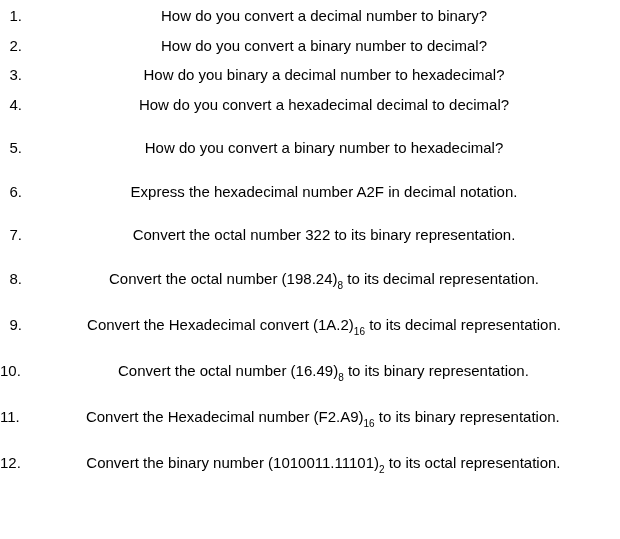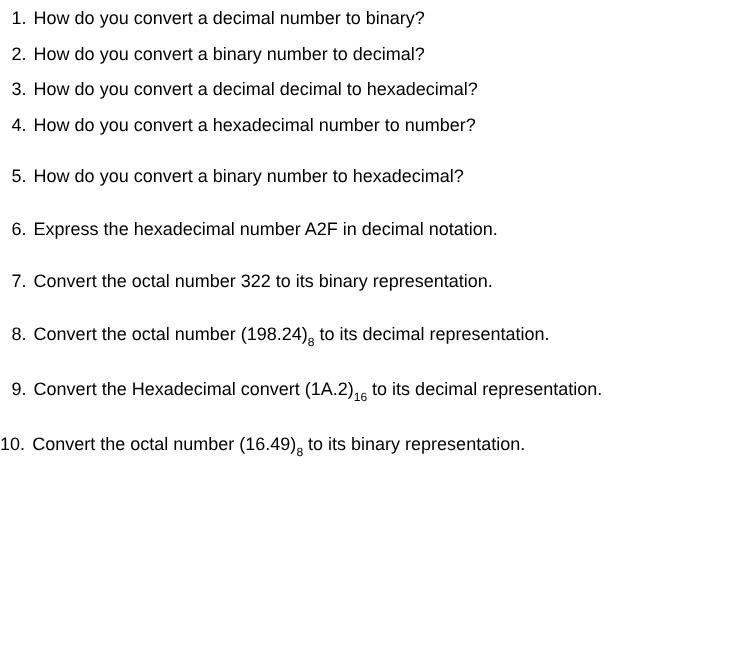--- a/index.html
+++ b/index.html
@@ -30,20 +30,21 @@
       text-align: right;
       padding-right: 6px;
       font-weight: normal;
     }
     .num-tight {
       flex: 0 0 24px;
     }
     .text {
       flex: 1;
       white-space: nowrap;
+      text-align: center;
     }
     .sub {
       font-size: 10px;
       vertical-align: sub;
       position: relative;
       top: 1px;
     }
   </style>
 </head>
 <body>
@@ -52,25 +53,25 @@
     <div class="list-item">
       <span class="num">1.</span>
       <span class="text"><span>How do you convert a decimal number to binary?</span></span>
     </div>
     <div class="list-item">
       <span class="num">2.</span>
       <span class="text"><span>How do you convert a binary number to decimal?</span></span>
     </div>
     <div class="list-item">
       <span class="num">3.</span>
-      <span class="text"><span>How do you convert a decimal decimal to hexadecimal?</span></span>
+      <span class="text"><span>How do you binary a decimal number to hexadecimal?</span></span>
     </div>
     <div class="list-item gap-after">
       <span class="num">4.</span>
-      <span class="text"><span>How do you convert a hexadecimal number to number?</span></span>
+      <span class="text"><span>How do you convert a hexadecimal decimal to decimal?</span></span>
     </div>
     <div class="list-item gap-after">
       <span class="num">5.</span>
       <span class="text"><span>How do you convert a binary number to hexadecimal?</span></span>
     </div>
     <div class="list-item gap-after">
       <span class="num">6.</span>
       <span class="text"><span>Express the hexadecimal number A2F in decimal notation.</span></span>
     </div>
     <div class="list-item gap-after">
@@ -82,13 +83,21 @@
       <span class="text"><span>Convert the octal number (198.24)</span><span class="sub">8</span><span> to its decimal representation.</span></span>
     </div>
     <div class="list-item gap-after">
       <span class="num">9.</span>
       <span class="text"><span>Convert the Hexadecimal convert (1A.2)</span><span class="sub">16</span><span> to its decimal representation.</span></span>
     </div>
     <div class="list-item gap-after">
       <span class="num num-tight">10.</span>
       <span class="text"><span>Convert the octal number (16.49)</span><span class="sub">8</span><span> to its binary representation.</span></span>
     </div>
+    <div class="list-item gap-after">
+      <span class="num num-tight">11.</span>
+      <span class="text"><span>Convert the Hexadecimal  number (F2.A9)</span><span class="sub">16</span><span> to its binary representation.</span></span>
+    </div>
+    <div class="list-item">
+      <span class="num num-tight">12.</span>
+      <span class="text"><span>Convert the binary number (1010011.11101)</span><span class="sub">2</span><span> to its octal representation.</span></span>
+    </div>
   </div>
 
 </body></html>

